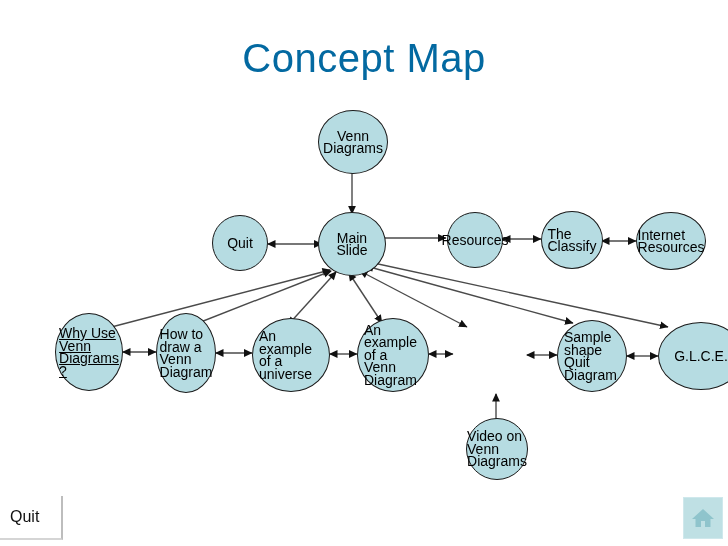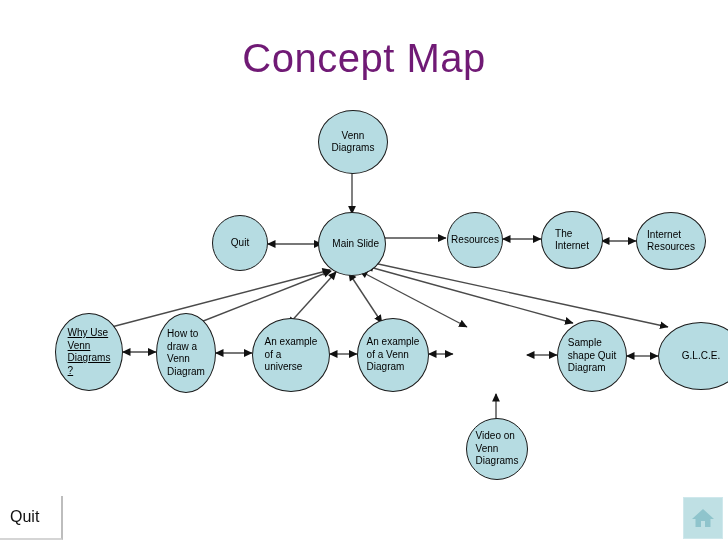--- a/index.html
+++ b/index.html
@@ -18,42 +18,42 @@
     overflow: hidden;
   }
   #title {
     position: absolute;
     left: 0;
     top: 36px;
     width: 728px;
     text-align: center;
     font-size: 40px;
     font-weight: normal;
-    color: #701a75;
+    color: #0369a1;
     letter-spacing: 0.5px;
     font-family: "Liberation Sans", sans-serif;
   }
   #edge-layer {
     position: absolute;
     left: 0;
     top: 0;
     width: 728px;
     height: 546px;
   }
   .node {
     position: absolute;
     box-sizing: border-box;
     background: #b6dce2;
     border: 1px solid #1a1a1a;
     border-radius: 50%;
     display: flex;
     align-items: center;
     justify-content: center;
     color: #000000;
-    font-size: 10px;
+    font-size: 14px;
     line-height: 12.5px;
     font-family: "Liberation Sans", sans-serif;
     text-align: left;
     z-index: 3;
   }
   .node .label {
     display: block;
     padding: 0 6px;
     white-space: pre-line;
   }
@@ -160,21 +160,21 @@
   <div class="node ctr-text" style="left:318px; top:212px; width:68px; height:64px;justify-content:flex-end;">
     <span class="label">Main Slide</span>
   </div>
 
   <div class="node ctr-text" style="left:447px; top:212px; width:56px; height:56px;">
     <span class="label">Resources</span>
   </div>
 
   <div class="node" style="left:541px; top:211px; width:62px; height:58px;">
     <span class="label">The
-Internet</span>
+Classify</span>
   </div>
 
   <div class="node" style="left:636px; top:212px; width:70px; height:58px;">
     <span class="label">Internet
 Resources</span>
   </div>
 
   <div class="node" style="left:55px; top:313px; width:68px; height:78px;text-decoration:underline;">
     <span class="label">Why Use
 Venn

